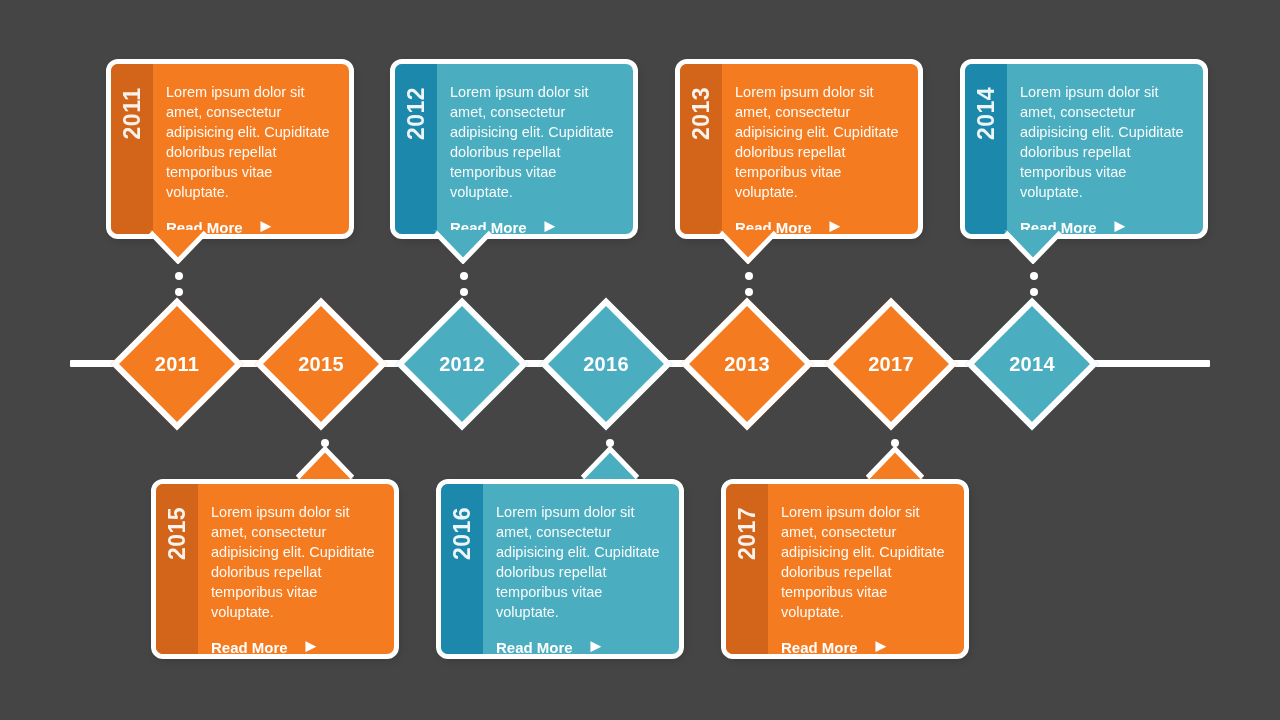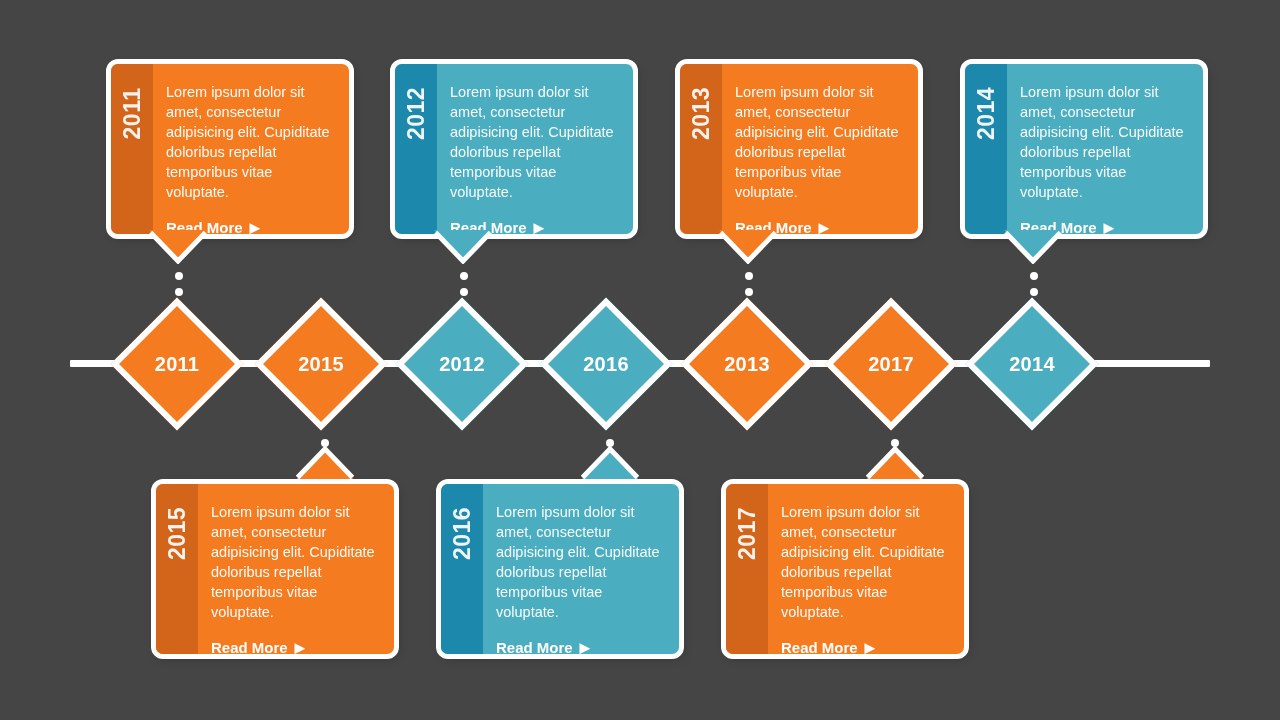--- a/index.html
+++ b/index.html
@@ -109,22 +109,22 @@
     font-size: 14.5px;
     line-height: 20px;
     opacity: .97;
   }
   .card .body .more {
     margin-top: 17px;
     color: #ffffff;
     font-size: 15px;
     font-weight: bold;
     display: inline-flex;
-    align-items: center;
-    gap: 7px;
+    align-items: flex-start;
+    gap: 18px;
     cursor: pointer;
   }
   .card .body .more .tri {
     font-size: 13px;
     line-height: 1;
     transform: translateY(0px);
   }
 
   
   .card.orange { background: #f47b20; }

